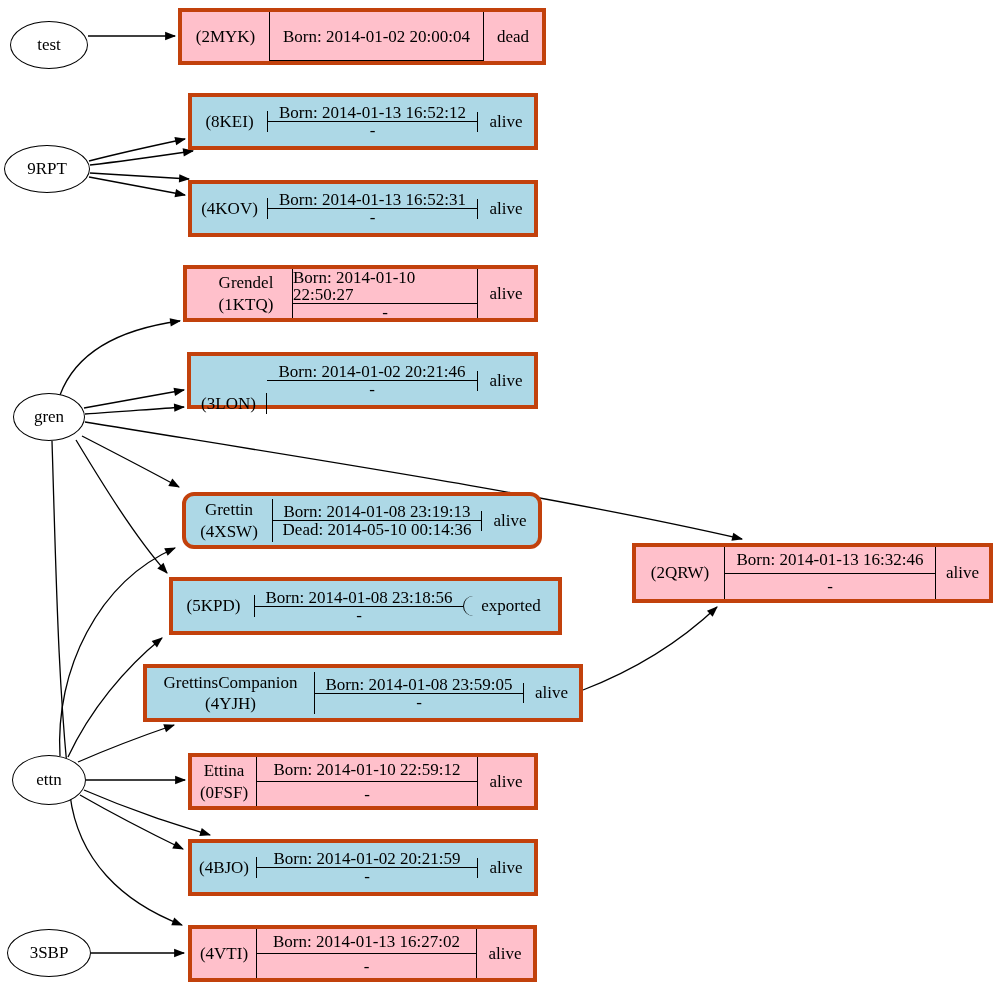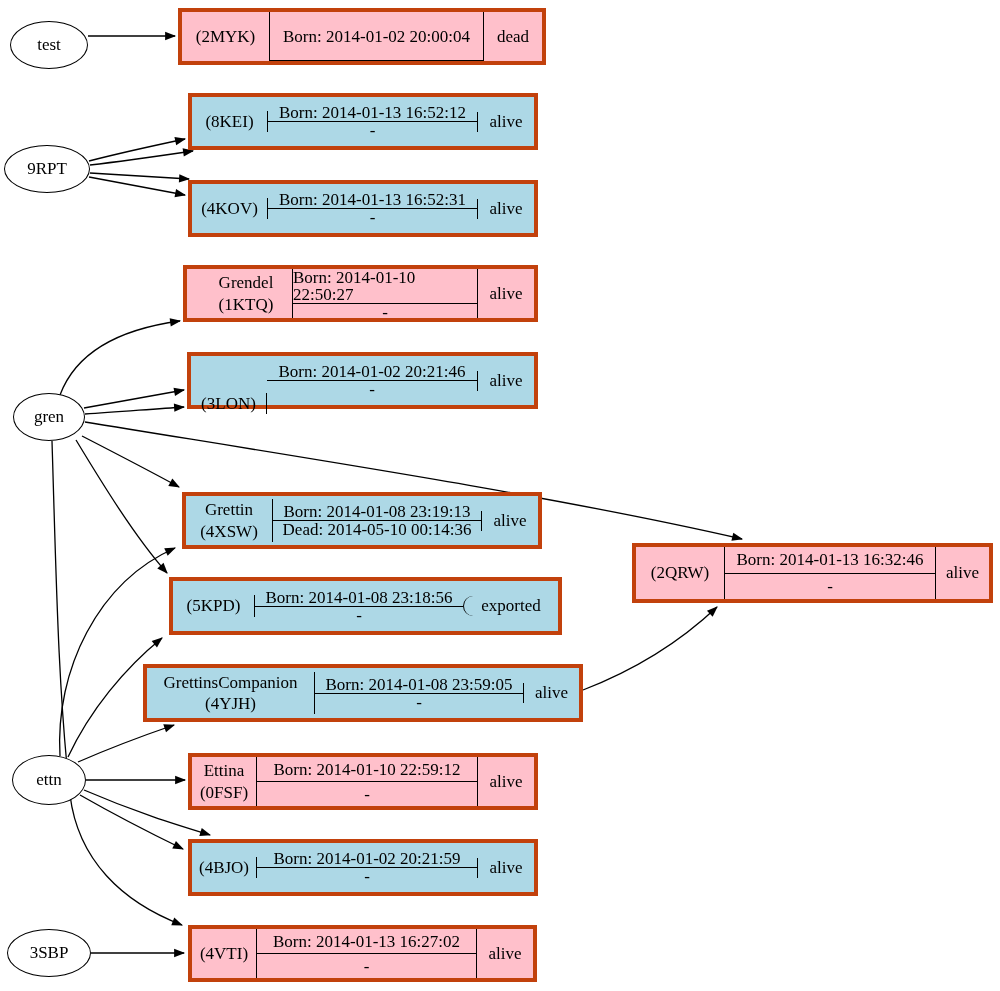--- a/index.html
+++ b/index.html
@@ -139,21 +139,21 @@
       <span></span>
       <span>(3LON)</span>
     </div>
     <div class="cell-mid">
       <div class="mid-row first">Born: 2014-01-02 20:21:46</div>
       <div class="mid-row">-</div>
     </div>
     <div class="cell-status" style="width:56px;">alive</div>
   </div>
 
-  <div class="node record blue" style="left:182px;top:492px;width:360px;height:57px;">
+  <div class="node record blue" style="left:182px;top:492px;width:360px;height:57px;border-radius:12px;">
     <div class="cell-name" style="width:86px;">
       <span>Grettin</span>
       <span>(4XSW)</span>
     </div>
     <div class="cell-mid">
       <div class="mid-row first">Born: 2014-01-08 23:19:13</div>
       <div class="mid-row">Dead: 2014-05-10 00:14:36</div>
     </div>
     <div class="cell-status" style="width:56px;">alive</div>
   </div>

